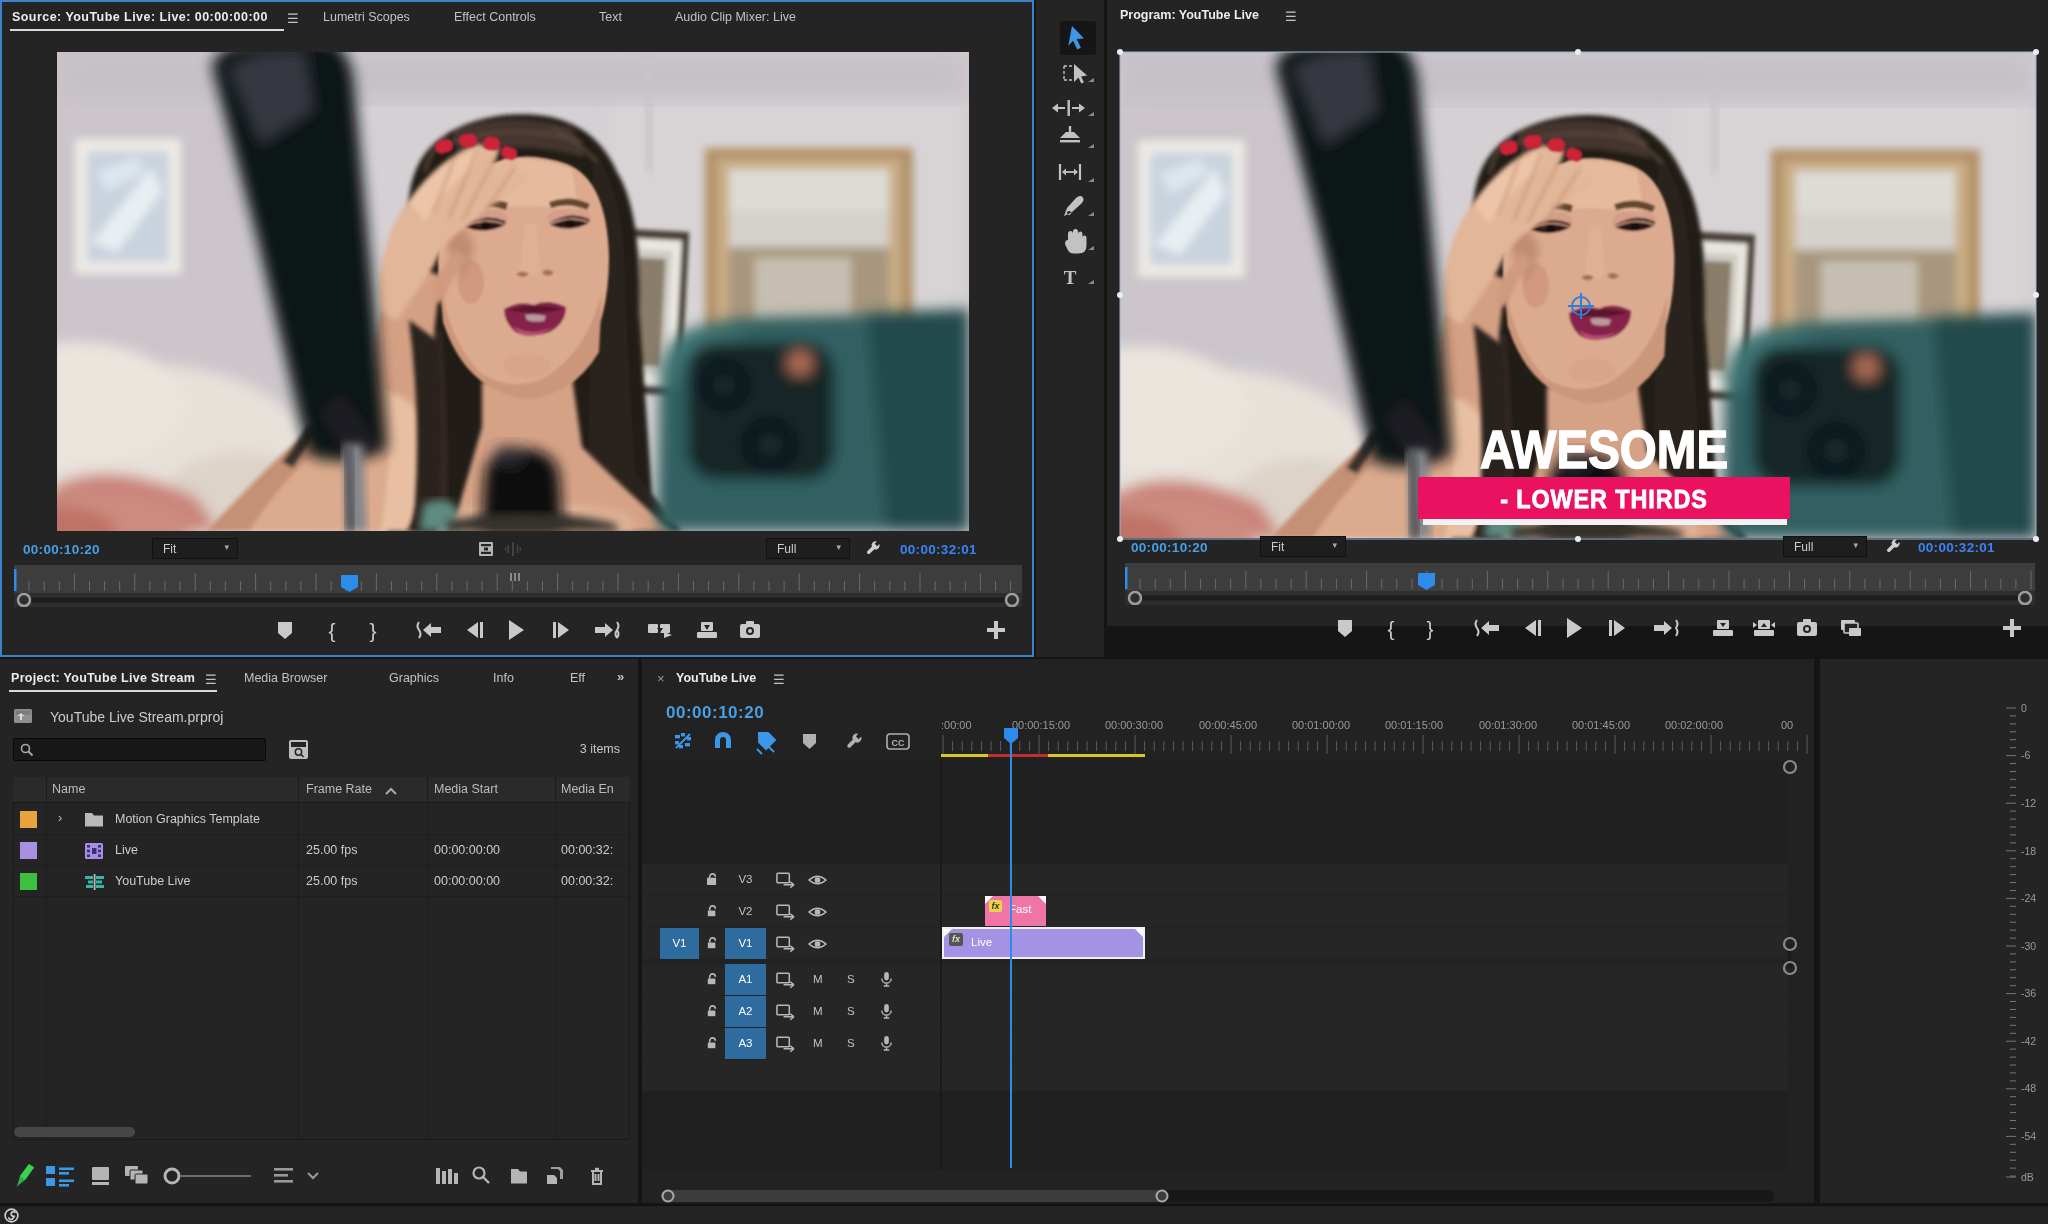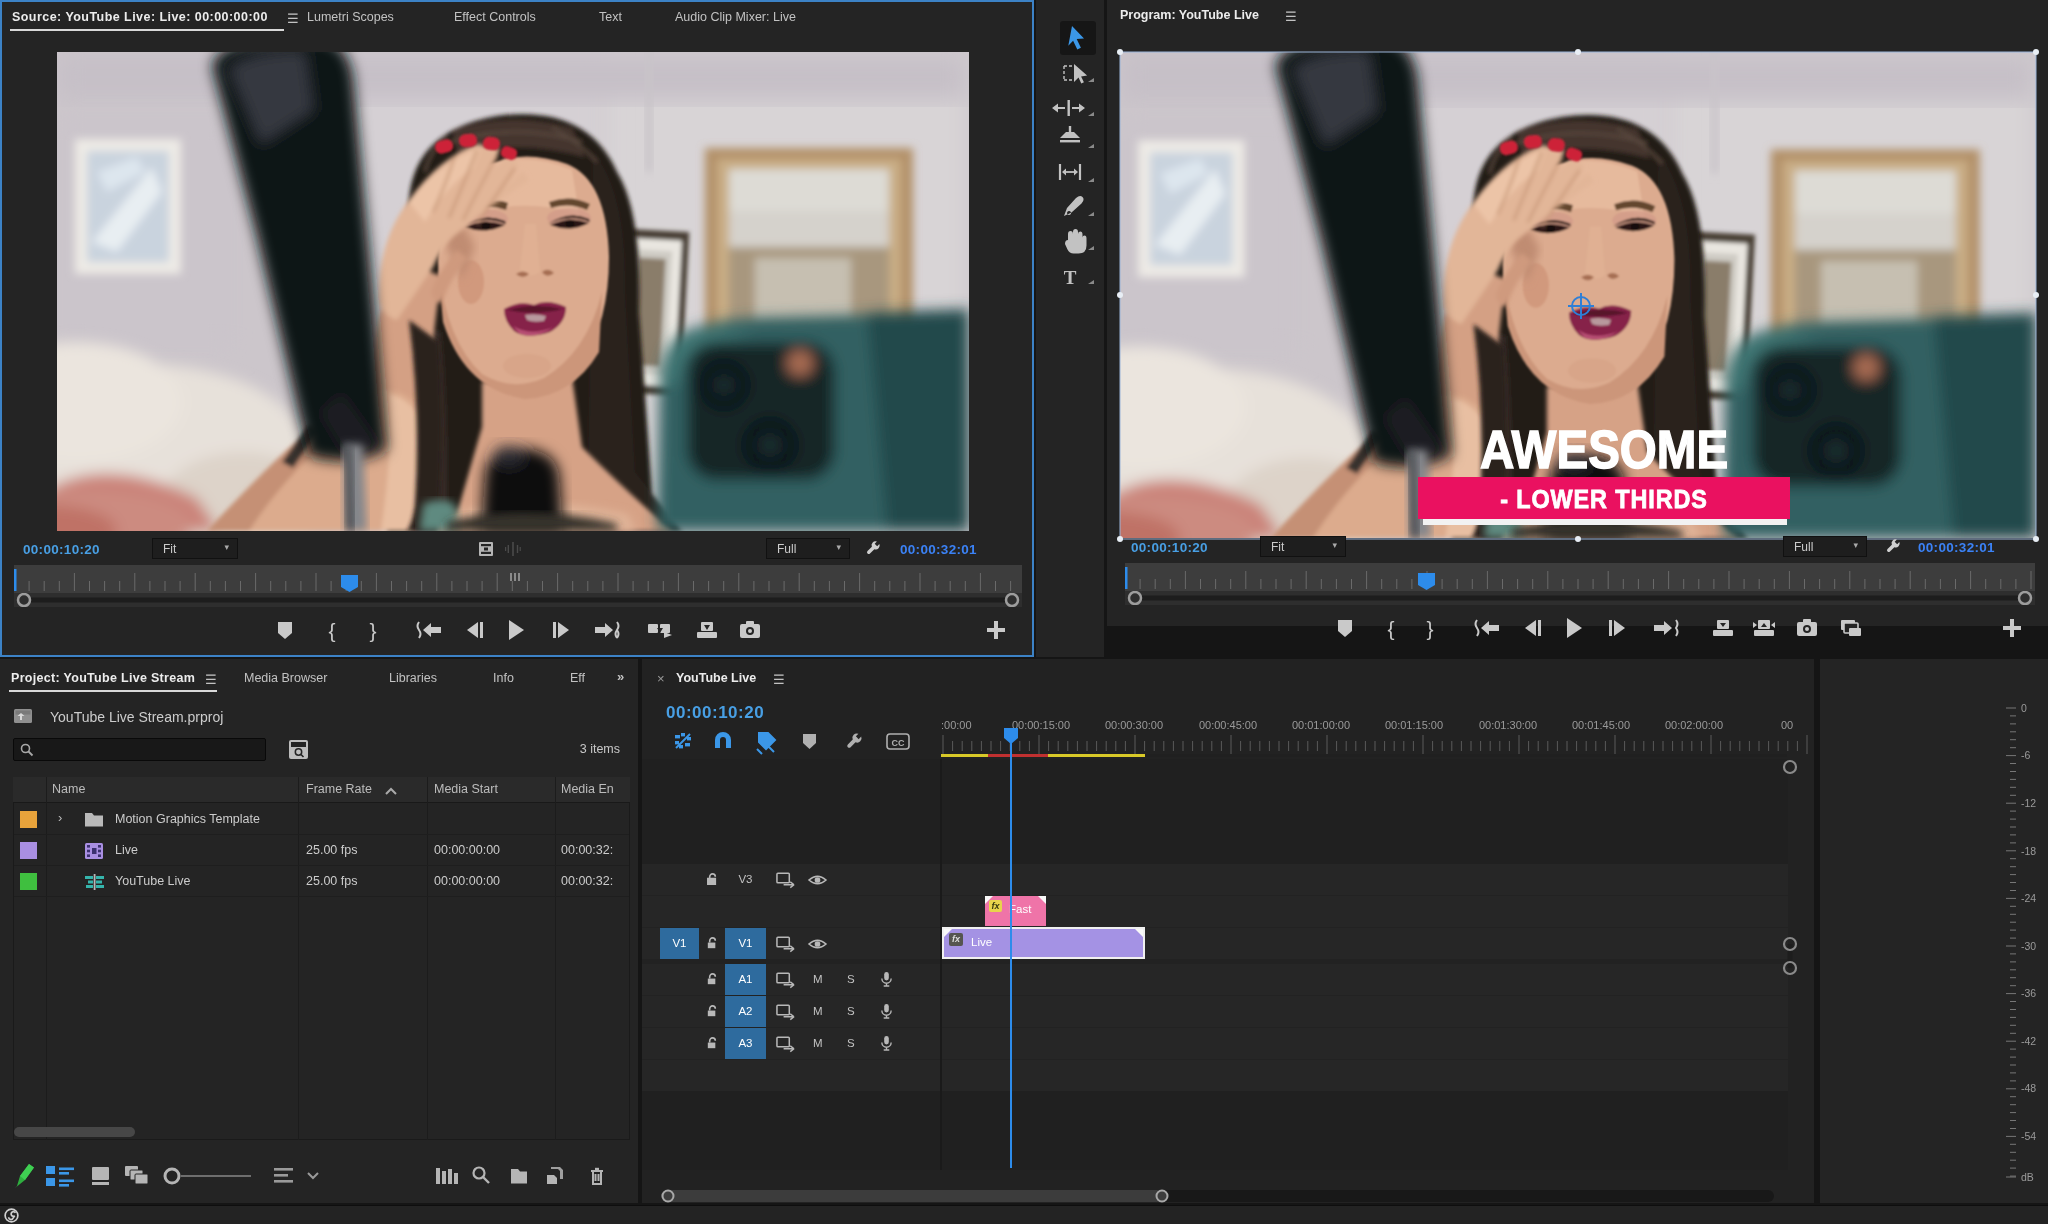--- a/index.html
+++ b/index.html
@@ -189,21 +189,21 @@
     <circle cx="713" cy="393" r="10" fill="#1b3133"></circle>
   </g>
 </symbol>
 </defs>
 </svg>
 
 <div class="panel" id="srcpanel" style="left:0;top:0;width:1034px;height:657px;border:2px solid #3c82c6;background:#242424;">
   <div class="abs tabtxt tabact" style="left:10px;top:8px;font-weight:bold;letter-spacing:0.45px;">Source: YouTube Live: Live: 00:00:00:00</div>
   <div class="abs" style="left:285px;top:9px;color:#c2c2c2;font-size:13px;">☰</div>
   <div class="abs" style="left:8px;top:27px;width:274px;height:2px;background:#d9d9d9;"></div>
-  <div class="abs tabtxt" style="left:305px;top:8px;">Lumetri Scopes</div>
+  <div class="abs tabtxt" style="left:321px;top:8px;">Lumetri Scopes</div>
   <div class="abs tabtxt" style="left:452px;top:8px;">Effect Controls</div>
   <div class="abs tabtxt" style="left:597px;top:8px;">Text</div>
   <div class="abs tabtxt" style="left:673px;top:8px;">Audio Clip Mixer: Live</div>
   <svg class="abs" style="left:55px;top:50px;" width="912" height="479" viewBox="0 0 912 479" preserveAspectRatio="none">
         <use href="#scene"></use>
       </svg>
 
   <div class="abs tc-blue" style="left:21px;top:540px;font-size:13.5px;font-weight:bold;letter-spacing:0.3px;">00:00:10:20</div>
   <div class="ddbox" style="left:150px;top:536px;width:86px;height:21px;">
     <span style="position:absolute;left:10px;top:3px;">Fit</span>
@@ -448,21 +448,21 @@
       <path d="M896 18 h7 v-7 h4 v7 h7 v4 h-7 v7 h-4 v-7 h-7 Z"></path>
     </g>
   </svg>
 </div>
 
 <div class="panel" id="projpanel" style="left:0;top:659px;width:638px;height:544px;">
   <div class="abs tabtxt tabact" style="left:11px;top:12px;font-weight:bold;letter-spacing:0.3px;">Project: YouTube Live Stream</div>
   <div class="abs" style="left:205px;top:13px;color:#c2c2c2;font-size:13px;">☰</div>
   <div class="abs" style="left:9px;top:31px;width:208px;height:2px;background:#d9d9d9;"></div>
   <div class="abs tabtxt" style="left:244px;top:12px;">Media Browser</div>
-  <div class="abs tabtxt" style="left:389px;top:12px;">Libraries</div>
+  <div class="abs tabtxt" style="left:389px;top:12px;">Graphics</div>
   <div class="abs tabtxt" style="left:493px;top:12px;">Info</div>
   <div class="abs tabtxt" style="left:570px;top:12px;">Eff</div>
   <div class="abs" style="left:617px;top:10px;color:#c2c2c2;font-size:13px;font-weight:bold;">»</div>
 
   <svg class="ic" style="left:13px;top:47px;" width="20" height="20" viewBox="0 0 20 20">
         <rect x="1" y="3" width="18" height="14" rx="1.5" fill="#8f8f8f"></rect>
         <rect x="2.5" y="4.5" width="15" height="4" fill="#7a7a7a"></rect>
         <path d="M7 14 v-4 l-2.5 0 3.5 -3 3.5 3 -2.5 0 v4 Z" fill="#d8d8d8"></path>
       </svg>
   <div class="abs" style="left:50px;top:50px;color:#cccccc;font-size:14px;">YouTube Live Stream.prproj</div>
@@ -658,20 +658,35 @@
     <div class="nbox">V3</div>
     <svg class="ic outic" viewBox="0 0 20 16">
           <rect x="1" y="1" width="13" height="10" rx="1" fill="none" stroke="#b8b8b8" stroke-width="1.6"></rect>
           <path d="M8 13 h11 M19 13 l-4 -3 M19 13 l-4 3" stroke="#b8b8b8" stroke-width="1.6" fill="none"></path>
         </svg>
     <svg class="ic eyeic" viewBox="0 0 20 14">
           <path d="M1 7 Q10 -1 19 7 Q10 15 1 7 Z" fill="none" stroke="#b8b8b8" stroke-width="1.6"></path>
           <circle cx="10" cy="7" r="3" fill="#b8b8b8"></circle>
         </svg>
   </div>
+  <div class="trow" style="top:237px;">
+    <svg class="ic lockp" viewBox="0 0 16 16">
+          <path d="M5 7 v-2 a3 3 0 0 1 6 0" fill="none" stroke="#b8b8b8" stroke-width="1.7"></path>
+          <rect x="3" y="7" width="8" height="6" fill="#b8b8b8"></rect>
+        </svg>
+    <div class="nbox">V2</div>
+    <svg class="ic outic" viewBox="0 0 20 16">
+          <rect x="1" y="1" width="13" height="10" rx="1" fill="none" stroke="#b8b8b8" stroke-width="1.6"></rect>
+          <path d="M8 13 h11 M19 13 l-4 -3 M19 13 l-4 3" stroke="#b8b8b8" stroke-width="1.6" fill="none"></path>
+        </svg>
+    <svg class="ic eyeic" viewBox="0 0 20 14">
+          <path d="M1 7 Q10 -1 19 7 Q10 15 1 7 Z" fill="none" stroke="#b8b8b8" stroke-width="1.6"></path>
+          <circle cx="10" cy="7" r="3" fill="#b8b8b8"></circle>
+        </svg>
+  </div>
   <div class="trow" style="top:269px;">
     <div class="sbox">V1</div>
     <svg class="ic lockp" viewBox="0 0 16 16">
           <path d="M5 7 v-2 a3 3 0 0 1 6 0" fill="none" stroke="#b8b8b8" stroke-width="1.7"></path>
           <rect x="3" y="7" width="8" height="6" fill="#b8b8b8"></rect>
         </svg>
     <div class="nbox nsel">V1</div>
     <svg class="ic outic" viewBox="0 0 20 16">
           <rect x="1" y="1" width="13" height="10" rx="1" fill="none" stroke="#b8b8b8" stroke-width="1.6"></rect>
           <path d="M8 13 h11 M19 13 l-4 -3 M19 13 l-4 3" stroke="#b8b8b8" stroke-width="1.6" fill="none"></path>

